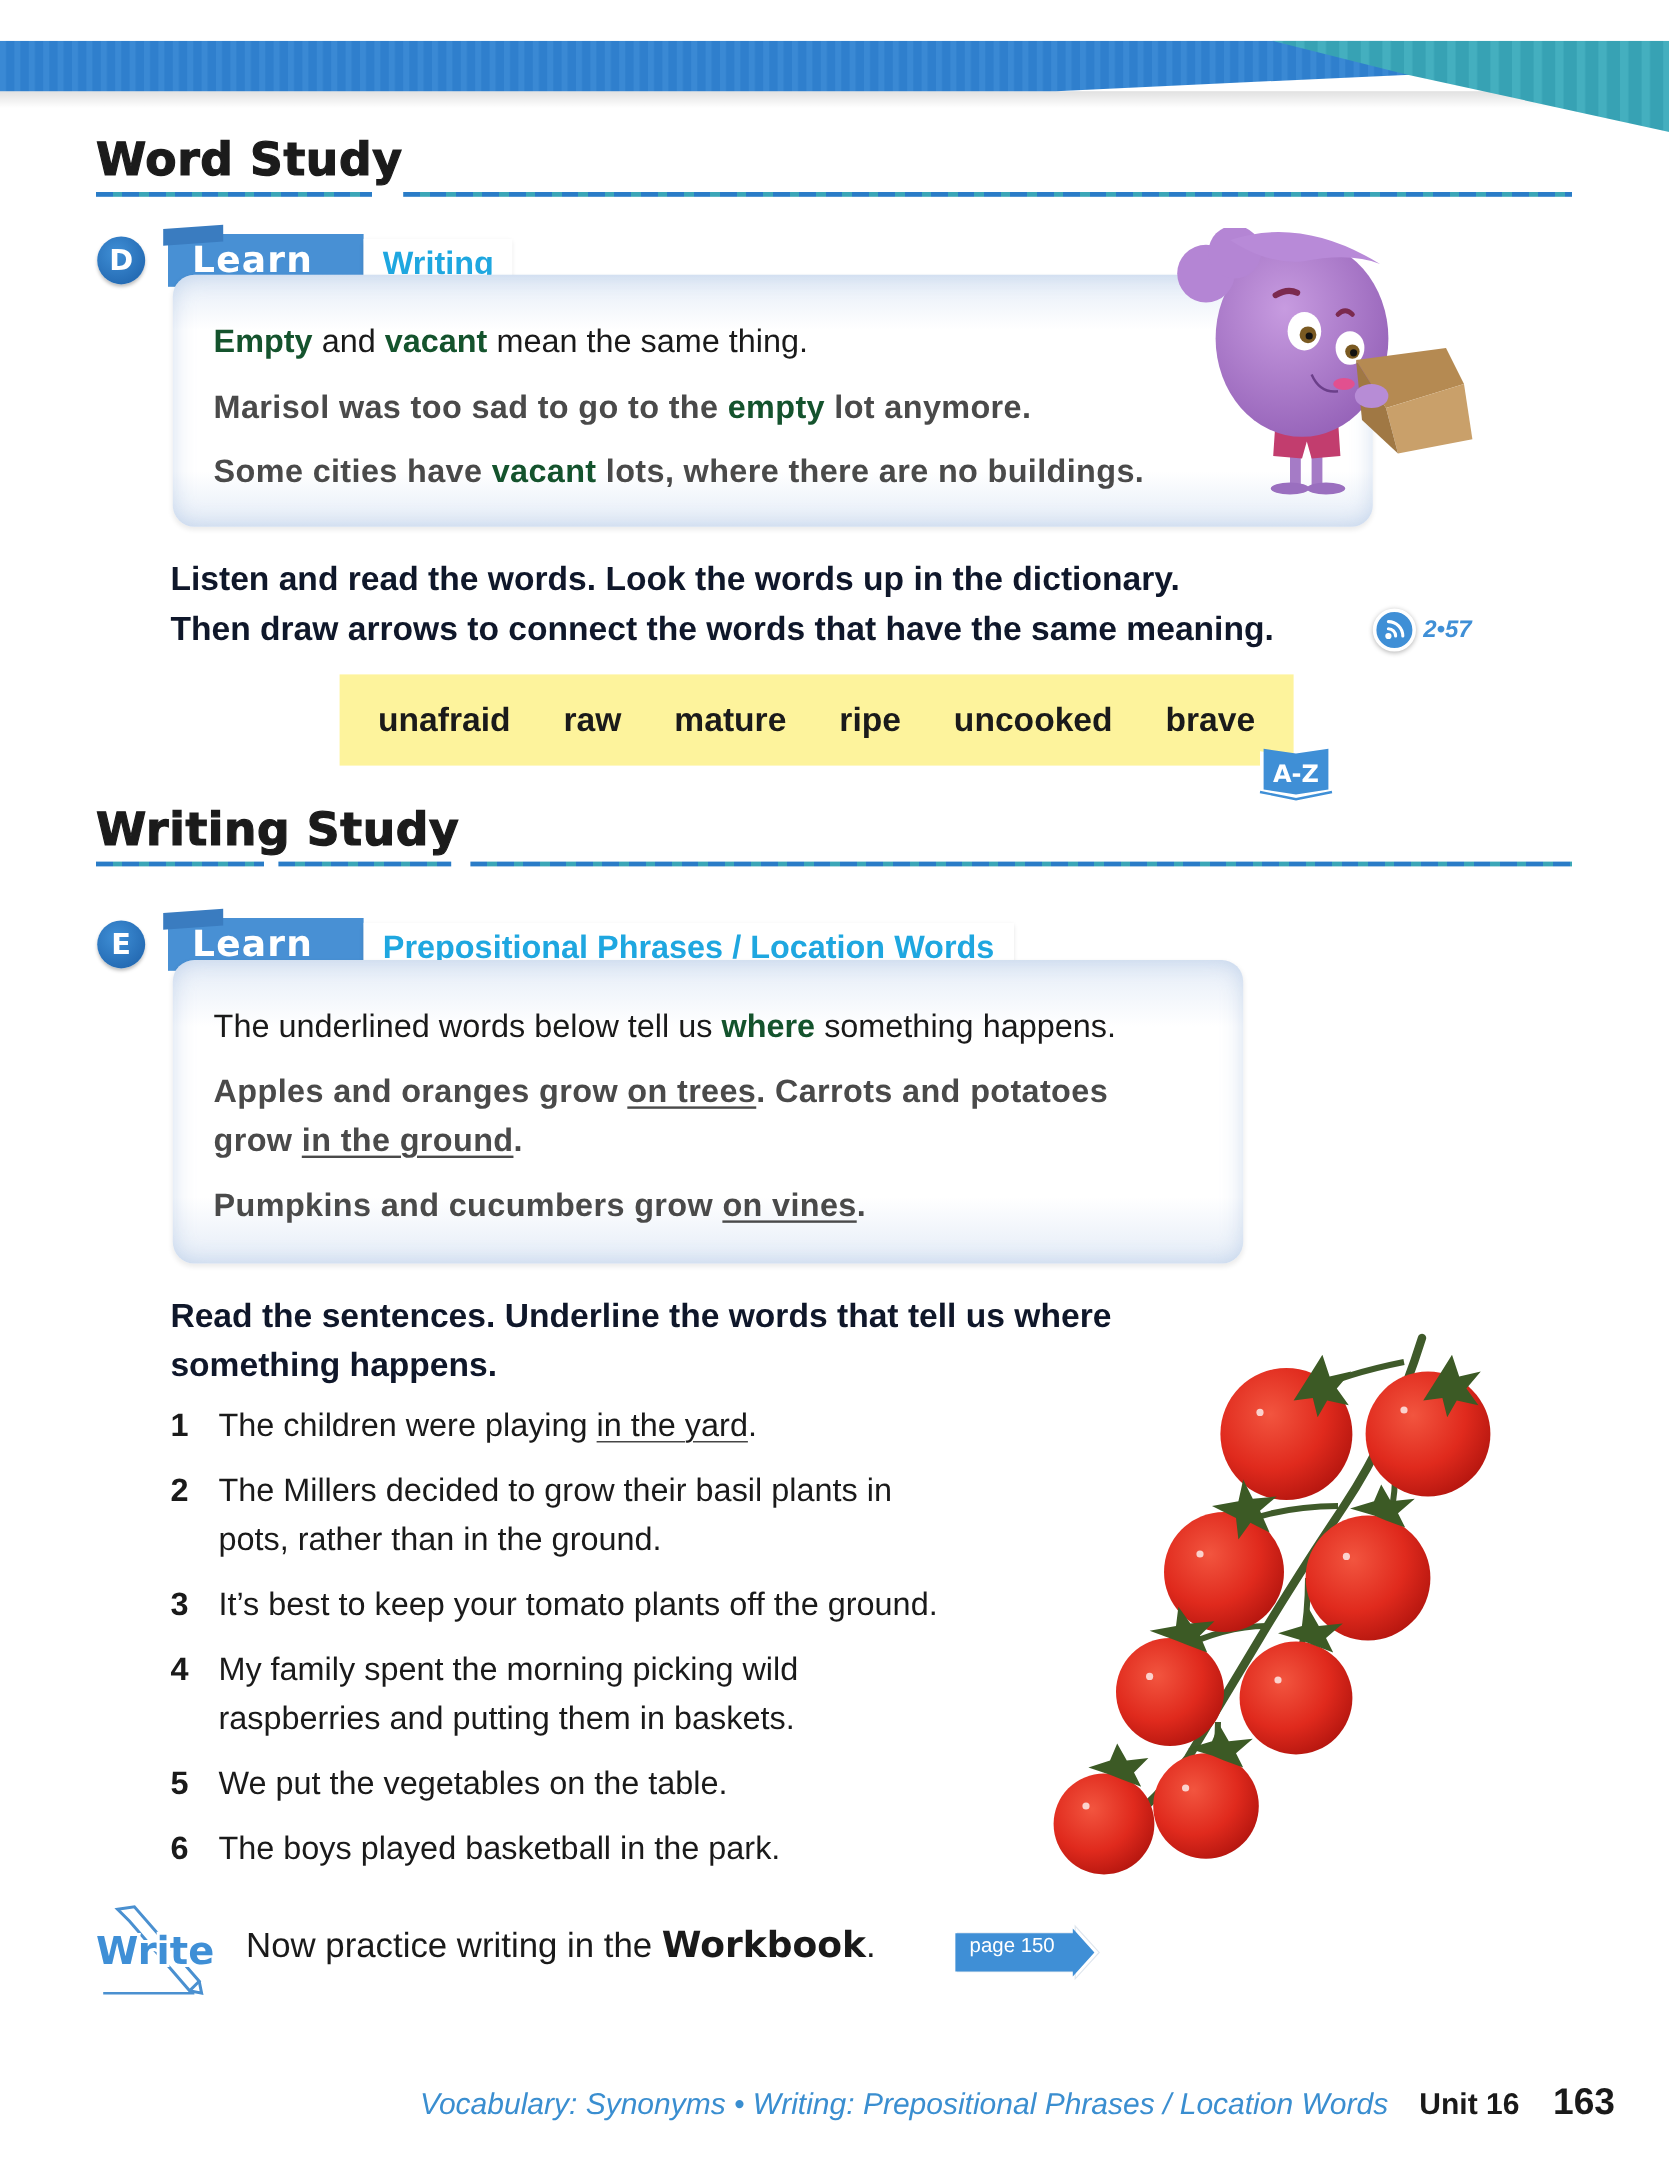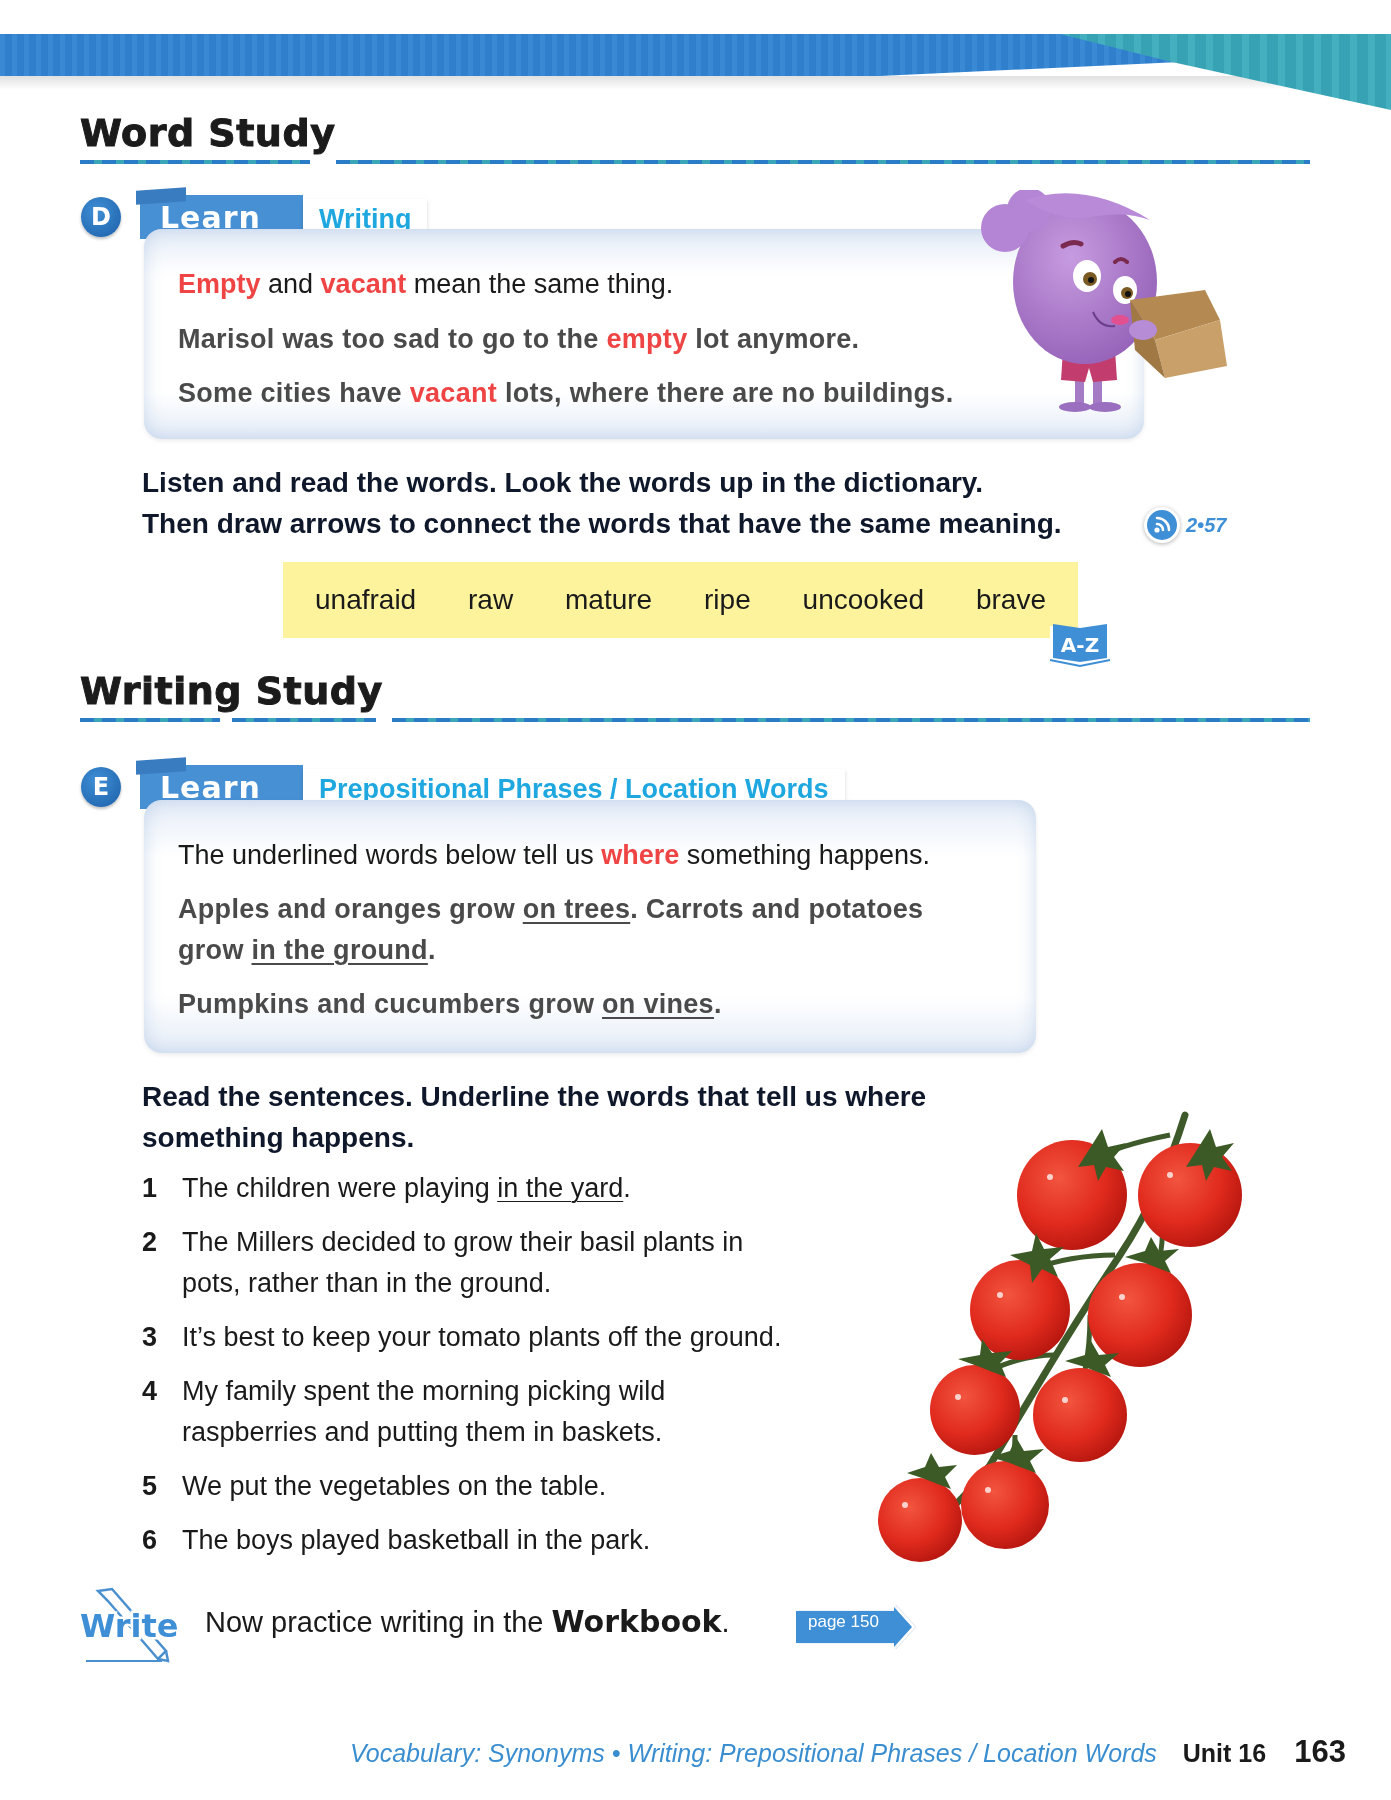--- a/index.html
+++ b/index.html
@@ -44,41 +44,41 @@
 
   
   .learn-box {
     position: absolute; border-radius: 18px;
     background: linear-gradient(180deg, #e4ecf7 0%, #ffffff 22%, #ffffff 78%, #e4ecf7 100%);
     box-shadow: inset 0 0 18px rgba(150,180,220,0.45), 0 2px 4px rgba(0,0,0,0.08);
   }
   .learn-line { position: absolute; font-size: 27px; line-height: 1.25; white-space: nowrap; }
   .learn-line.plain { color: #1a1a1a; font-weight: 400; }
   .learn-line.example { color: #4a4a4a; font-weight: 700; letter-spacing: 0.3px; }
-  .hl { color: #ef4444; font-weight: 700; }
+  .hl { color: #14532d; font-weight: 700; }
   .ul { text-decoration: underline; text-decoration-thickness: 2px; text-underline-offset: 4px; }
 
   
   .instr { position: absolute; left: 142px; font-size: 28px; font-weight: 700; color: #0f172a; line-height: 41px; }
 
   .audio-badge { position: absolute; display: flex; align-items: center; gap: 6px; font-style: italic; }
   .audio-circle {
     width: 36px; height: 36px; border-radius: 50%; background: #3f8fd6;
     border: 3px solid #fff; box-shadow: 0 1px 4px rgba(0,0,0,0.3);
     display: flex; align-items: center; justify-content: center;
   }
   .audio-track { color: #3f8fd6; font-weight: 700; font-size: 20px; }
 
   
   .word-box {
     position: absolute; left: 283px; top: 562px; width: 795px; height: 76px;
     background: #fdf39c; display: flex; align-items: center; justify-content: space-between;
     padding: 0 32px 0 32px;
   }
-  .word-box span { font-size: 28px; font-weight: 400; color: #1a1a1a; }
+  .word-box span { font-size: 28px; font-weight: 700; color: #1a1a1a; }
   .az-icon { position: absolute; left: 1046px; top: 622px; width: 68px; height: 48px; }
 
   
   .ex-item { position: absolute; left: 142px; font-size: 27px; color: #1a1a1a; line-height: 41px; }
   .ex-num { position: absolute; left: 0; font-weight: 700; }
   .ex-text { position: absolute; left: 40px; white-space: nowrap; }
 
   
   .write-logo { position: absolute; left: 78px; top: 1585px; width: 110px; height: 78px; }
   .write-text { position: absolute; left: 205px; top: 1604px; font-size: 29px; color: #1a1a1a; white-space: nowrap; }

